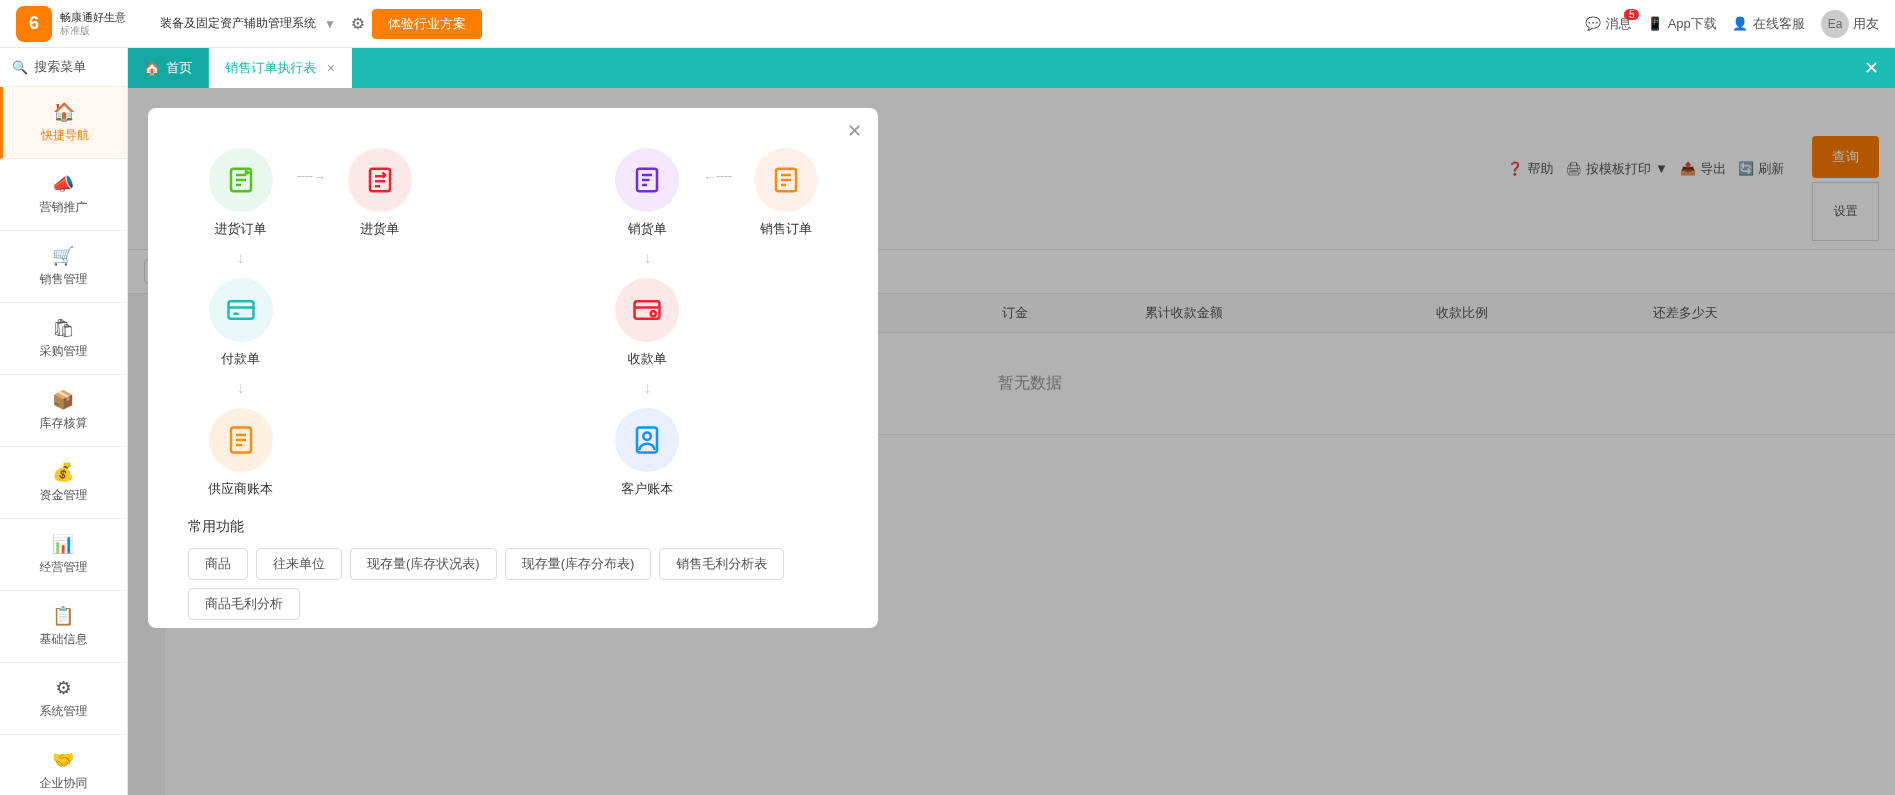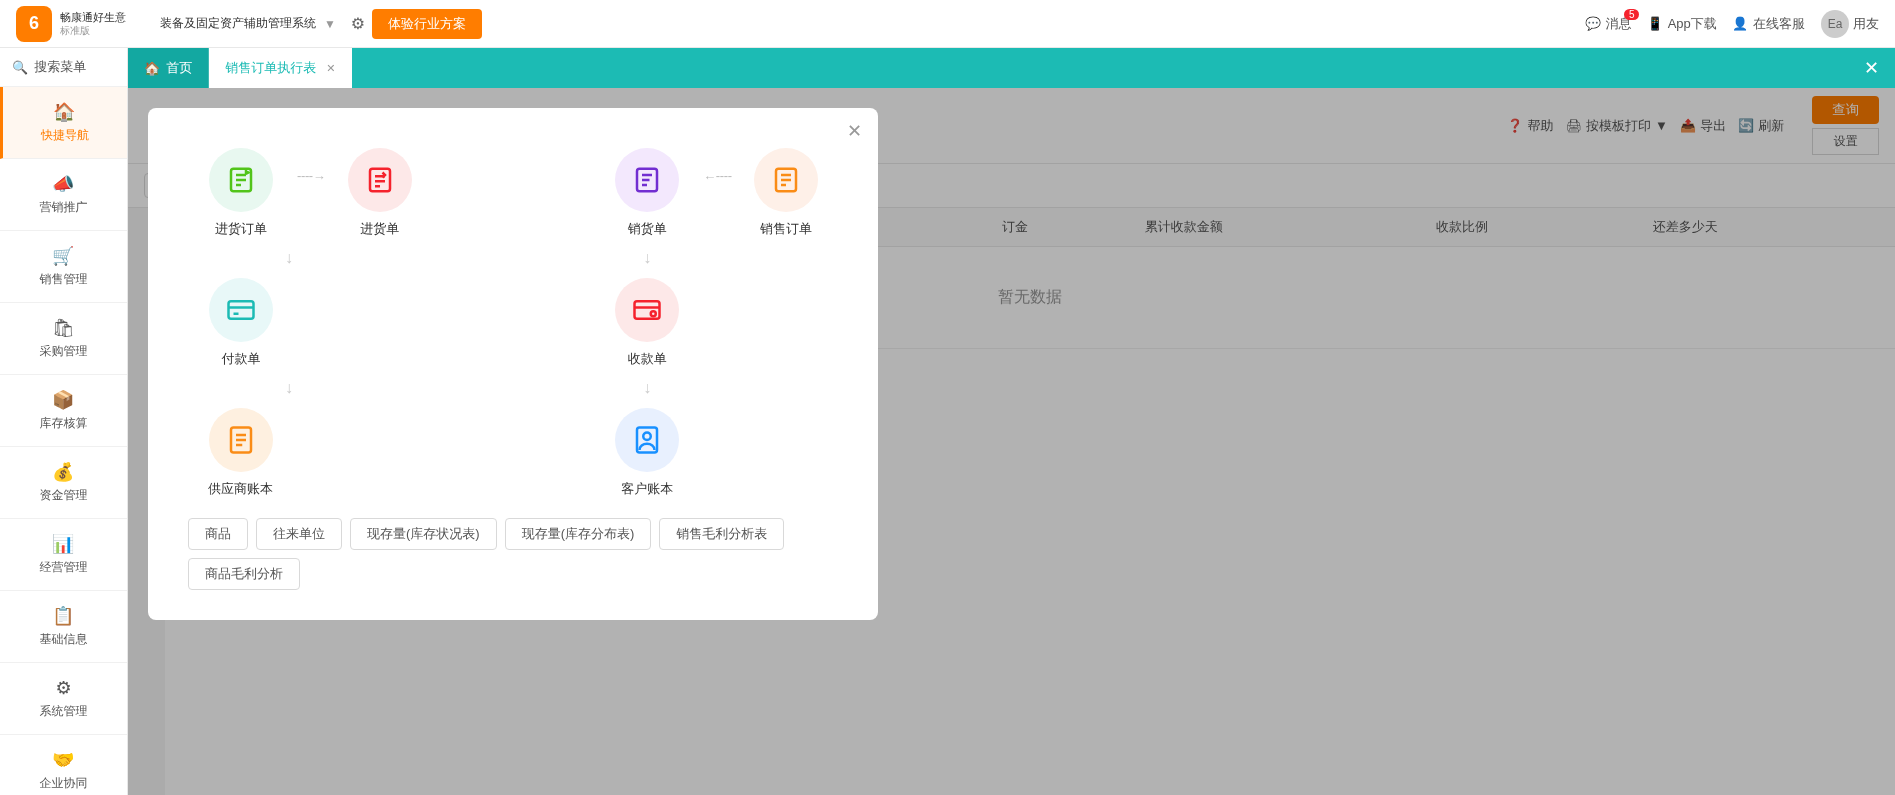--- a/index.html
+++ b/index.html
@@ -38,22 +38,22 @@
     .tab-item { height: 40px; padding: 0 16px; display: flex; align-items: center; gap: 6px; cursor: pointer; font-size: 13px; color: rgba(255,255,255,0.8); border-right: 1px solid rgba(255,255,255,0.2); }
     .tab-item.active { background: #fff; color: #1cbbb4; }
     .tab-home { background: #13a8a1; color: white; }
     .tab-close { font-size: 11px; color: #999; cursor: pointer; margin-left: 4px; }
     .tab-close-all { margin-left: auto; margin-right: 16px; color: white; font-size: 18px; cursor: pointer; }
 
     
     .page-header { background: #fff; padding: 8px 16px; display: flex; align-items: center; gap: 12px; border-bottom: 1px solid #e8e8e8; flex-shrink: 0; }
     .page-actions { display: flex; align-items: center; gap: 12px; color: #555; font-size: 13px; }
     .page-action-item { display: flex; align-items: center; gap: 4px; cursor: pointer; }
-    .query-btn { background: #ff7d00; color: white; border: none; padding: 5px 20px; border-radius: 4px; cursor: pointer; }
-    .set-btn { background: #fff; color: #555; border: 1px solid #d9d9d9; padding: 4px 12px; border-radius: 0; cursor: pointer; font-size: 12px; display: block; }
+    .query-btn { background: #ff7d00; color: white; border: none; padding: 12px 20px; border-radius: 4px; cursor: pointer; margin-top: 40px; }
+    .set-btn { background: #fff; color: #555; border: 1px solid #d9d9d9; padding: 20px 12px; border-radius: 0; cursor: pointer; font-size: 12px; display: block; }
 
     
     .filter-row { background: #fff; padding: 8px 16px; display: flex; align-items: center; gap: 12px; border-bottom: 1px solid #e8e8e8; flex-shrink: 0; }
     .filter-input { border: 1px solid #d9d9d9; border-radius: 4px; padding: 4px 10px; font-size: 13px; color: #999; width: 160px; }
     .filter-select { border: 1px solid #d9d9d9; border-radius: 4px; padding: 4px 10px; font-size: 13px; color: #999; width: 120px; }
     .more-filter { color: #1cbbb4; cursor: pointer; font-size: 13px; }
 
     
     .table-wrapper { background: #fff; flex: 1; overflow: auto; }
     table { width: 100%; border-collapse: collapse; }
@@ -256,21 +256,21 @@
           </div>
 
         </div>
 
         <div class="modal-overlay">
           <div class="modal">
             <span class="modal-close">✕</span>
 
             <div style="display:flex;align-items:flex-start;gap:0;">
 
-              <div style="display:flex;flex-direction:column;align-items:flex-end;">
+              <div style="display:flex;flex-direction:column;align-items:center;">
                 <div class="flow-node">
                   <div class="flow-circle green">
                     <svg width="30" height="30" viewBox="0 0 24 24" fill="none" stroke="#52c41a" stroke-width="2">
                         <rect x="4" y="3" width="16" height="18" rx="2"></rect>
                         <line x1="8" y1="8" x2="16" y2="8"></line>
                         <line x1="8" y1="12" x2="16" y2="12"></line>
                         <line x1="8" y1="16" x2="12" y2="16"></line>
                         <path d="M16 3v4l2-1-2-1V3"></path>
                       </svg>
                   </div>
@@ -371,20 +371,21 @@
                         <line x1="8" y1="12" x2="16" y2="12"></line>
                         <line x1="8" y1="16" x2="12" y2="16"></line>
                       </svg>
                   </div>
                   <span class="flow-label">销售订单</span>
                 </div>
               </div>
             </div>
 
             <div class="common-functions">
+              <div class="common-title">常用功能</div>
               <div class="func-buttons">
                 <button class="func-btn">商品</button>
                 <button class="func-btn">往来单位</button>
                 <button class="func-btn">现存量(库存状况表)</button>
                 <button class="func-btn">现存量(库存分布表)</button>
                 <button class="func-btn">销售毛利分析表</button>
                 <button class="func-btn">商品毛利分析</button>
               </div>
 
             </div>

